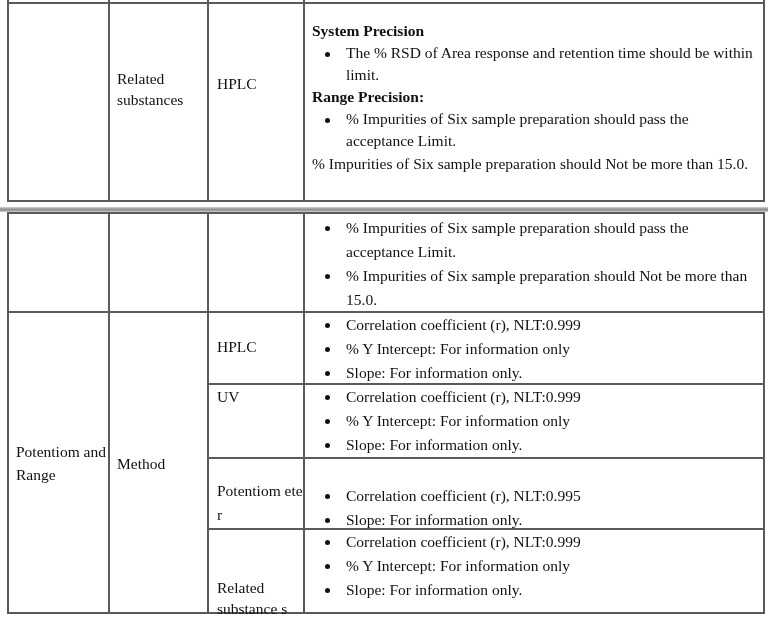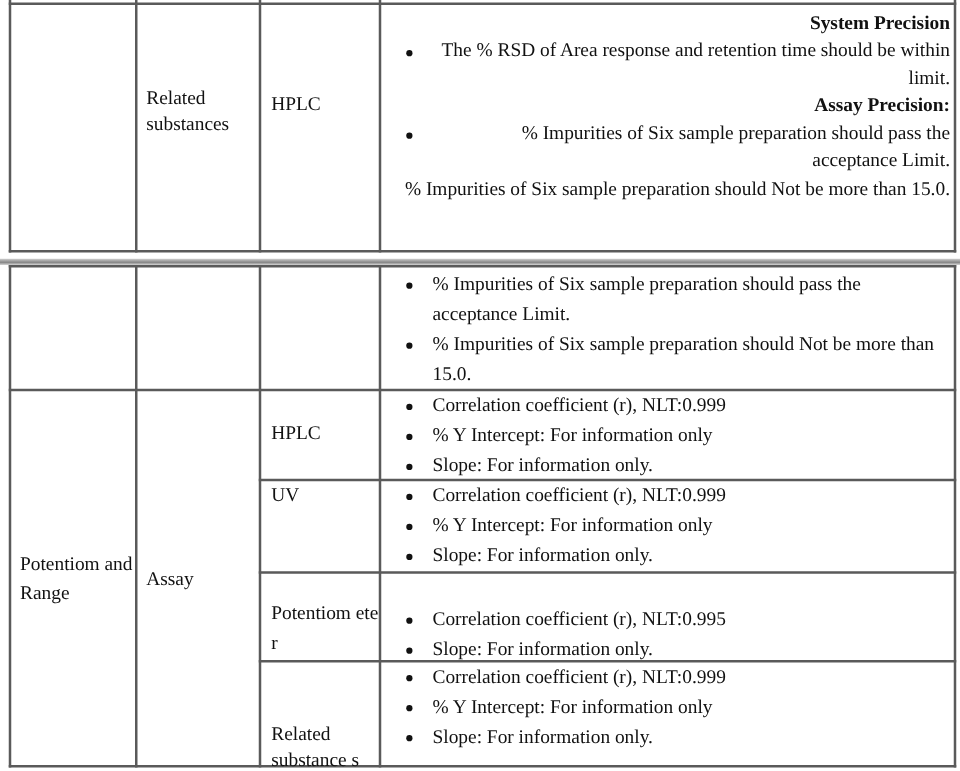--- a/index.html
+++ b/index.html
@@ -35,26 +35,26 @@
   <div class="vline" style="left:296px; height:202px;"></div>
   <div class="vline" style="left:756px; height:202px;"></div>
 
   <div class="cell bold" style="left:110px; top:68px; width:88px; line-height:21px;">
     <span>Related substances</span>
   </div>
   <div class="cell bold" style="left:210px; top:72px; width:84px;">
     <span>HPLC</span>
   </div>
 
-  <div class="cell" style="left:305px; top:8px; width:448px; line-height:22px;text-align:right;">
+  <div class="cell" style="left:305px; top:20px; width:448px; line-height:22px;">
     <div class="head">System Precision</div>
     <ul class="bl">
       <li>The % RSD of Area response and retention time should be within limit.</li>
     </ul>
-    <div class="head">Assay Precision:</div>
+    <div class="head">Range Precision:</div>
     <ul class="bl">
       <li>% Impurities of Six sample preparation should pass the acceptance Limit.</li>
     </ul>
     <div style="line-height:23px;">% Impurities of Six sample preparation should Not be more than 15.0.</div>
   </div>
 </div>
 
 <div class="sep-band"></div>
 
 <div class="tbl" style="top:212px; height:404px;">
@@ -74,21 +74,21 @@
     <ul class="bl">
       <li>% Impurities of Six sample preparation should pass the acceptance Limit.</li>
       <li>% Impurities of Six sample preparation should Not be more than 15.0.</li>
     </ul>
   </div>
 
   <div class="cell bold" style="left:9px; top:228px; width:90px; line-height:23px;">
     <span>Potentiom and Range</span>
   </div>
   <div class="cell bold" style="left:110px; top:240px; width:88px;">
-    <span>Assay</span>
+    <span>Method</span>
   </div>
 
   <div class="cell bold" style="left:210px; top:123px; width:84px;">
     <span>HPLC</span>
   </div>
   <div class="cell" style="left:305px; top:101px; width:448px;">
     <ul class="bl">
       <li>Correlation coefficient (r), NLT:0.999</li>
       <li>% Y Intercept: For information only</li>
       <li>Slope: For information only.</li>

